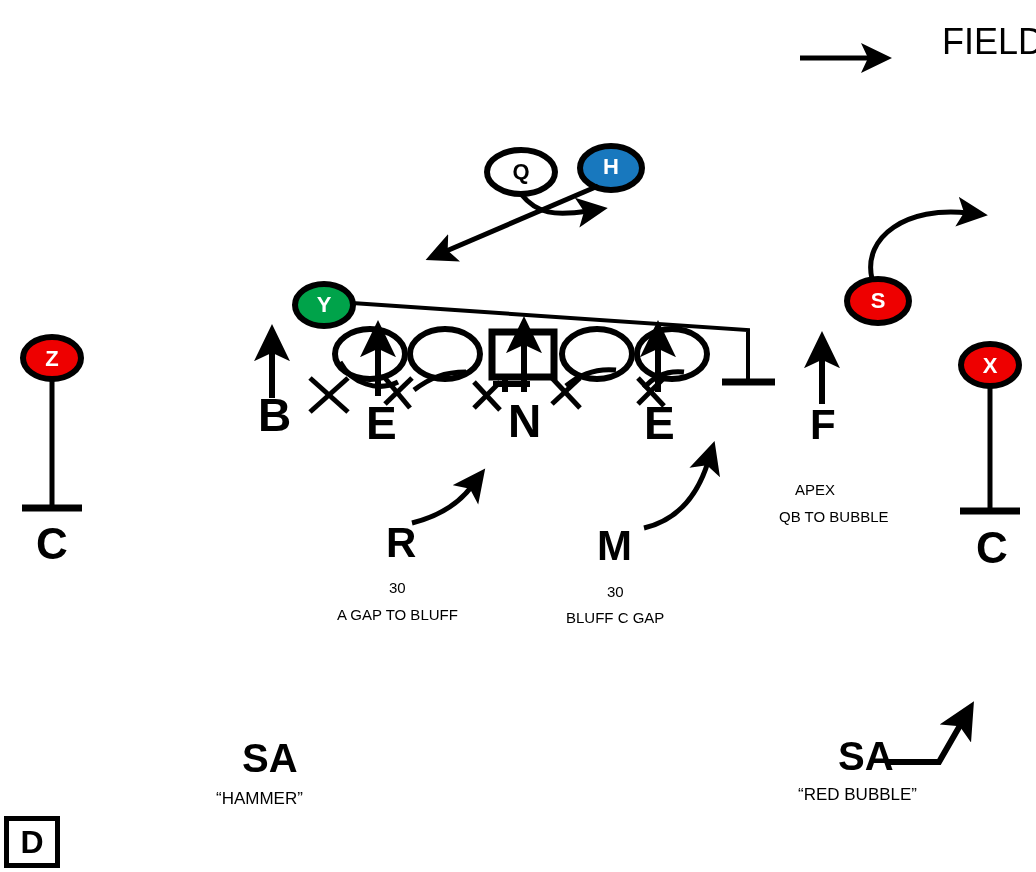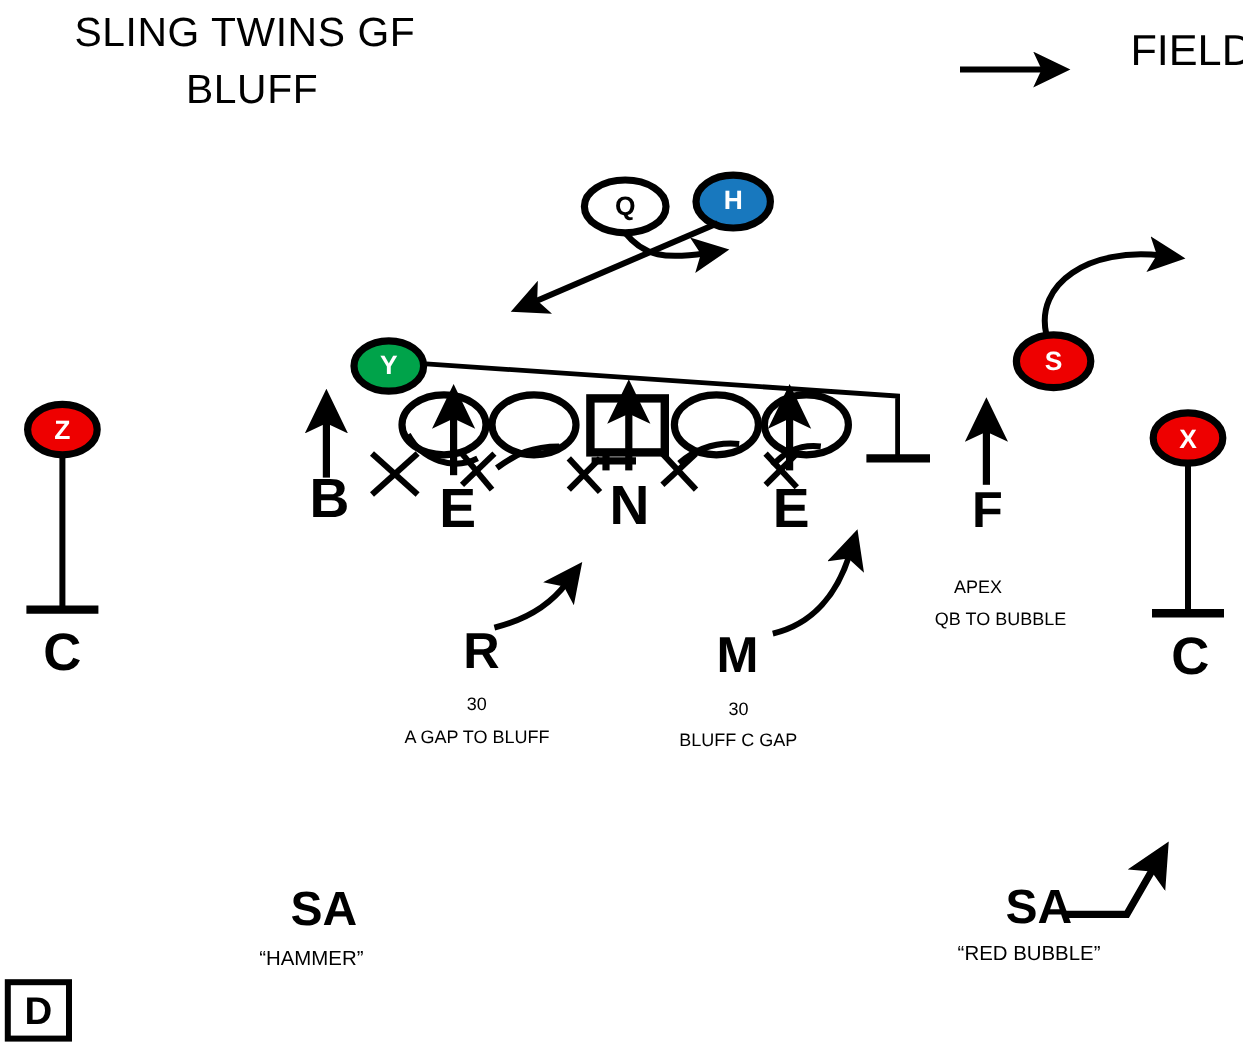--- a/index.html
+++ b/index.html
@@ -90,22 +90,20 @@
     font-size: 32px;
     font-weight: bold;
     color: #000000;
   }
 </style>
 </head>
 <body>
 
 <div id="play-diagram">
 
-  <div class="txt title-line" style="left:62px; top:10px;">SLING TWINS GF</div>
-  <div class="txt title-line" style="left:155px; top:58px;">BLUFF</div>
 
   <div class="txt field-label" style="left:910px; top:24px;margin-left:32px;">FIELD</div>
 
   <div class="txt" style="left:36px; top:522px; font-size:44px; font-weight:bold;">C</div>
   <div class="txt" style="left:976px; top:526px; font-size:44px; font-weight:bold;">C</div>
 
   <div class="txt big-def" style="left:258px; top:392px;">B</div>
   <div class="txt big-def" style="left:366px; top:400px;">E</div>
   <div class="txt big-def" style="left:508px; top:398px;">N</div>
   <div class="txt big-def" style="left:644px; top:400px;">E</div>

